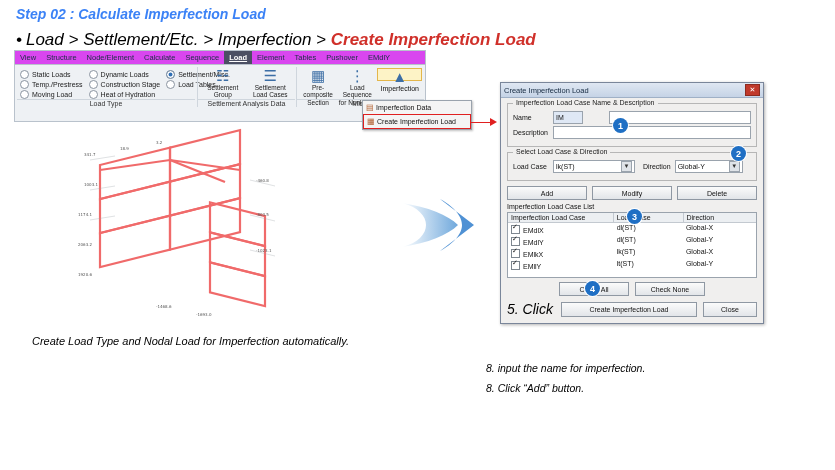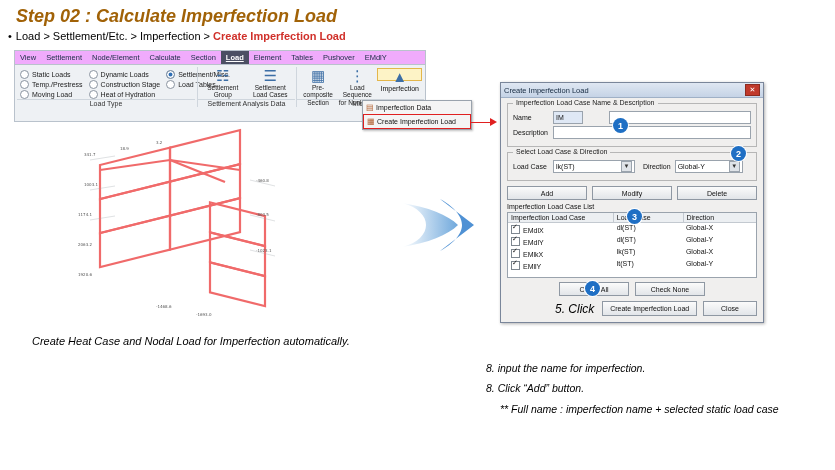--- a/index.html
+++ b/index.html
@@ -1,26 +1,26 @@
 <!DOCTYPE html>
 <html><head>
 <meta charset="utf-8">
 <style>
   html,body{margin:0;padding:0;}
   body{width:835px;height:470px;background:#ffffff;font-family:"Liberation Sans",sans-serif;position:relative;overflow:hidden;}
 
   
-  .step-title{position:absolute;left:16px;top:6px;font-size:18px;font-weight:bold;font-style:italic;color:#a16207;}
-  .breadcrumb{position:absolute;left:8px;top:30px;font-size:11px;color:#000;}
+  .step-title{position:absolute;left:16px;top:6px;font-size:14px;font-weight:bold;font-style:italic;color:#3b82f6;}
+  .breadcrumb{position:absolute;left:16px;top:30px;font-size:17px;font-style:italic;color:#000;}
   .breadcrumb .bullet{margin-right:4px;}
   .breadcrumb .hl{color:#d0302a;font-weight:bold;}
 
   
   .ribbon{position:absolute;left:14px;top:50px;width:410px;height:70px;background:#eef1f4;border:1px solid #b9c2cc;}
-  .ribbon-tabs{display:flex;height:13px;background:#f0abfc;border-bottom:1px solid #b9c2cc;font-size:7.5px;align-items:center;}
+  .ribbon-tabs{display:flex;height:13px;background:#d946ef;border-bottom:1px solid #b9c2cc;font-size:7.5px;align-items:center;}
   .ribbon-tabs span{padding:0 5px;color:#20304a;line-height:13px;white-space:nowrap;}
   .ribbon-tabs span.active{background:#4b4f63;color:#fff;font-weight:bold;text-decoration:underline;}
   .ribbon-body{position:relative;height:56px;}
   .grp{position:absolute;top:2px;height:40px;}
   .grp-label{position:absolute;bottom:0;width:100%;text-align:center;font-size:7px;color:#333;border-top:1px solid #cfd6dd;}
   .chk{display:flex;align-items:center;font-size:7px;color:#1a1a1a;margin:1px 0;white-space:nowrap;}
   .radio{width:7px;height:7px;border:1px solid #8a94a0;border-radius:50%;background:#fff;margin-right:3px;flex:none;}
   .radio.on{background:#2f6fb5;box-shadow:inset 0 0 0 1.5px #fff;}
   .bigbtn{display:flex;flex-direction:column;align-items:center;justify-content:flex-start;width:46px;font-size:6.5px;color:#1a1a1a;text-align:center;line-height:1.15;}
   .bigbtn .gl{font-size:15px;line-height:16px;color:#3c6ea5;}
@@ -62,21 +62,21 @@
   .thead{display:flex;background:#eceff2;border-bottom:1px solid #c3c9d0;font-size:7px;color:#111;}
   .thead div{padding:1px 3px;border-right:1px solid #c3c9d0;}
   .c1{width:104px;}.c2{width:66px;}.c3{width:70px;border-right:none !important;}
   .trow{display:flex;font-size:7px;color:#111;}
   .trow div{padding:1px 3px;}
   .cb{width:7px;height:7px;border:1px solid #7d868f;background:#fff;display:inline-block;margin-right:3px;position:relative;top:1px;}
   .cb.on::after{content:"\2713";position:absolute;left:0px;top:-3px;font-size:7px;color:#1a1a1a;}
   .chkrow{display:flex;gap:6px;justify-content:center;margin-top:4px;}
   .chkrow .btn{width:68px;}
   .footrow{display:flex;align-items:center;gap:6px;margin-top:5px;}
-  .foot-note{font-size:12px;font-style:italic;color:#000;white-space:nowrap;margin-right:2px;margin-left:48px;}
+  .foot-note{font-size:14px;font-style:italic;color:#000;white-space:nowrap;margin-right:2px;}
   .btn.create{flex:1;height:13px;}
   .btn.close{width:52px;height:13px;}
 
   
   .badge{position:absolute;width:15px;height:15px;border-radius:50%;background:#1f6fc4;color:#fff;font-size:9px;font-weight:bold;display:flex;align-items:center;justify-content:center;box-shadow:0 0 0 1px #fff;}
 
   
   .notes{position:absolute;left:486px;top:360px;width:345px;font-size:10.5px;font-style:italic;color:#000;line-height:1.55;}
   .notes div{margin-bottom:4px;}
   .notes .sub{margin-left:14px;}
@@ -86,24 +86,24 @@
 
 <div class="step-title">Step 02 : Calculate Imperfection Load</div>
 <div class="breadcrumb">
   <span class="bullet">•</span><span>Load &gt; Settlement/Etc. &gt; Imperfection &gt;</span>
   <span class="hl">Create Imperfection Load</span>
 </div>
 
 <div class="ribbon">
   <div class="ribbon-tabs">
     <span>View</span>
-    <span>Settlement</span>
+    <span>Structure</span>
     <span>Node/Element</span>
     <span>Calculate</span>
-    <span>Section</span>
+    <span>Sequence</span>
     <span class="active">Load</span>
     <span>Element</span>
     <span>Tables</span>
     <span>Pushover</span>
     <span>EMdlY</span>
   </div>
   <div class="ribbon-body">
 
     <div class="grp" style="left:2px;width:178px;">
       <div style="display:flex;gap:6px;padding:2px 3px;">
@@ -225,21 +225,21 @@
       <text x="18" y="156">1920.6</text>
     <text x="60" y="30">18.9</text>
       <text x="96" y="24">3.2</text>
     <text x="196" y="62">-460.8</text>
       <text x="196" y="96">-803.5</text>
       <text x="196" y="132">-1023.1</text>
     <text x="96" y="188">-1468.6</text>
       <text x="136" y="196">-1693.0</text>
   </g>
 </svg>
-<div class="caption">Create Heat Case and Nodal Load for Imperfection automatically.</div>
+<div class="caption">Create Load Type and Nodal Load for Imperfection automatically.</div>
 
 <svg class="bluearrow" viewBox="0 0 80 80">
   <defs>
       <linearGradient id="bg" x1="0" y1="0" x2="1" y2="0">
     <stop offset="0%" stop-color="#ffffff"></stop>
         <stop offset="100%" stop-color="#6fa8dc"></stop>
   </linearGradient>
     </defs>
   <path d="M2 18 C34 26 34 54 2 62 C28 58 48 50 58 40 C48 30 28 22 2 18 Z" fill="url(#bg)"></path>
   <path d="M40 14 L74 40 L40 66 C58 56 62 46 62 40 C62 34 58 24 40 14 Z" fill="#4f91d4"></path>
@@ -333,14 +333,13 @@
 </div>
 
 <div class="badge" style="left:613px;top:118px;">1</div>
 <div class="badge" style="left:731px;top:146px;">2</div>
 <div class="badge" style="left:627px;top:209px;">3</div>
 <div class="badge" style="left:585px;top:281px;">4</div>
 
 <div class="notes">
   <div>8. input the name for imperfection.</div>
   <div>8. Click “Add” button.</div>
-  <div class="sub">** Full name : imperfection name + selected static  load case</div>
 </div>
 
 </body></html>

